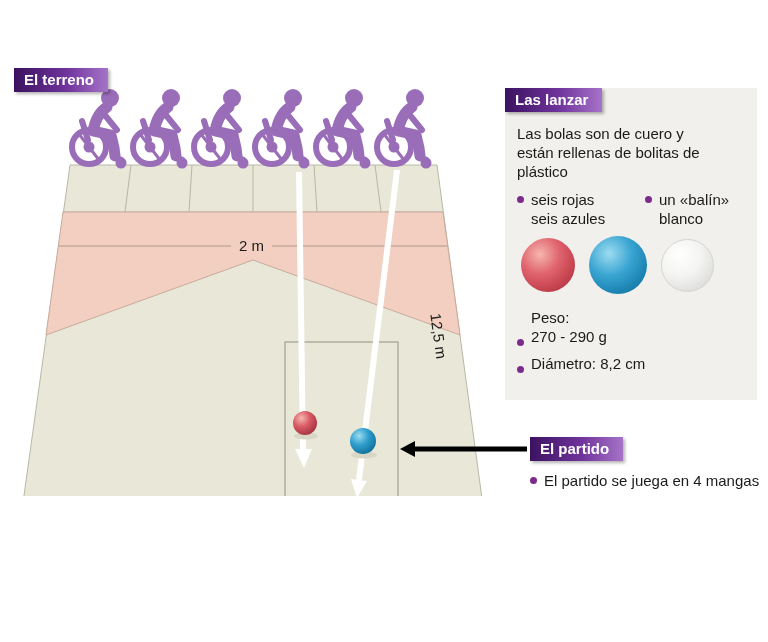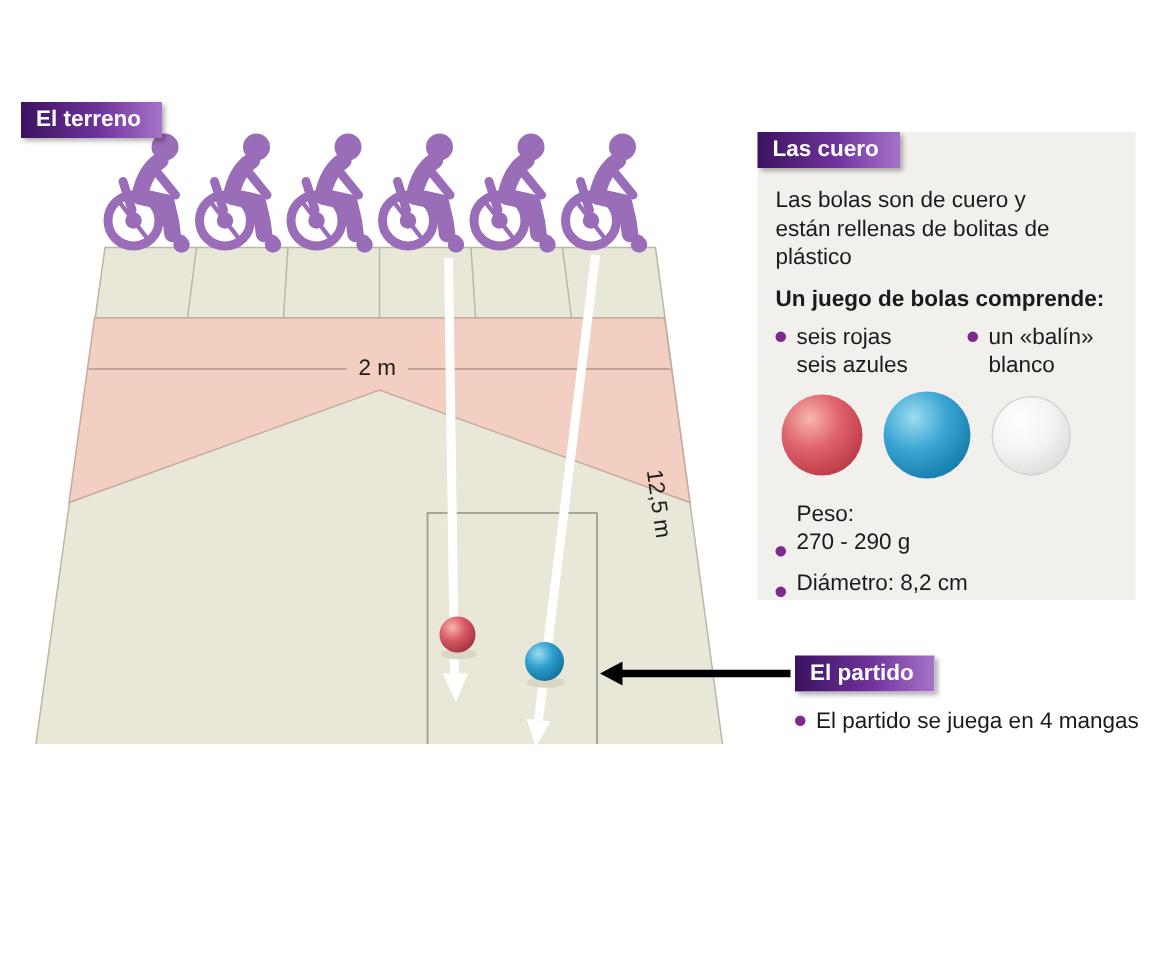--- a/index.html
+++ b/index.html
@@ -131,24 +131,23 @@
       <line x1="527" y1="449" x2="414" y2="449" stroke="#000000" stroke-width="5"></line>
       <polygon points="400,449 415,441 415,457" fill="#000000"></polygon>
     </g>
   </svg>
 
   <div class="badge terreno-badge">El terreno</div>
   <div class="lbl width-label">2 m</div>
   <div class="lbl length-label">12,5 m</div>
 
   <div class="bolas-panel">
-    <div class="badge">Las cuero</div>
+    <div class="badge">Las lanzar</div>
     <div class="bolas-content">
       <div class="desc">Las bolas son de cuero y están rellenas de bolitas de plástico</div>
-      <div class="set-title">Un juego de bolas comprende:</div>
 
       <div class="set-items">
         <div class="bullet">
           <span class="dot"></span>
           <span class="two-line">
             <span>seis rojas</span>
             <span>seis azules</span>
           </span>
         </div>
         <div class="bullet">

